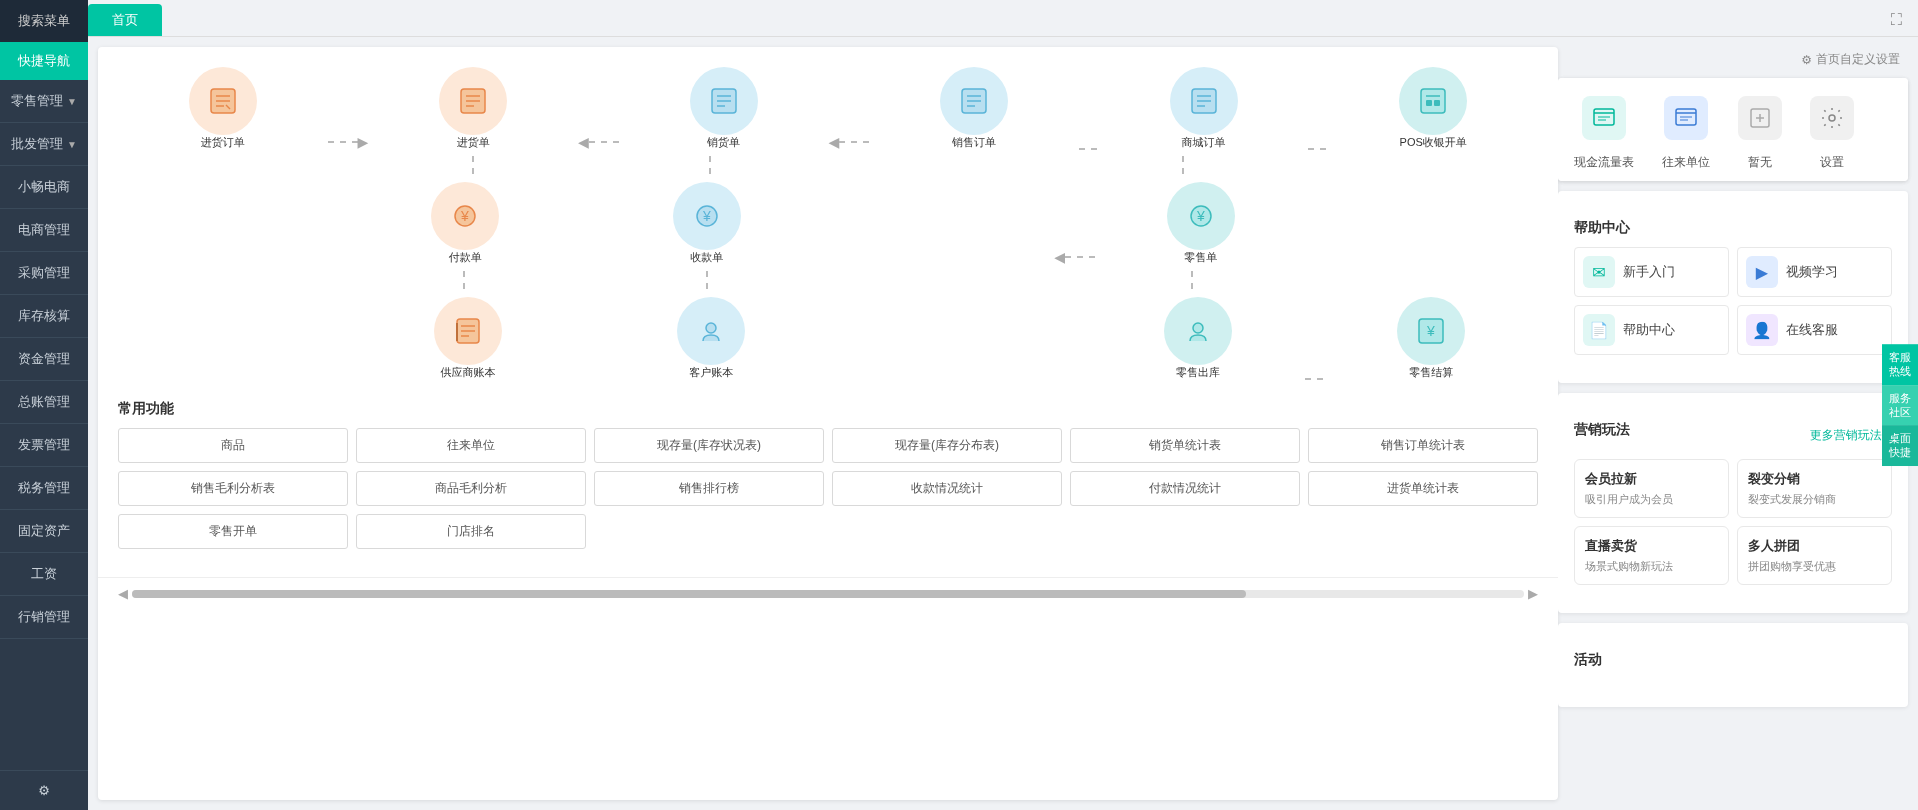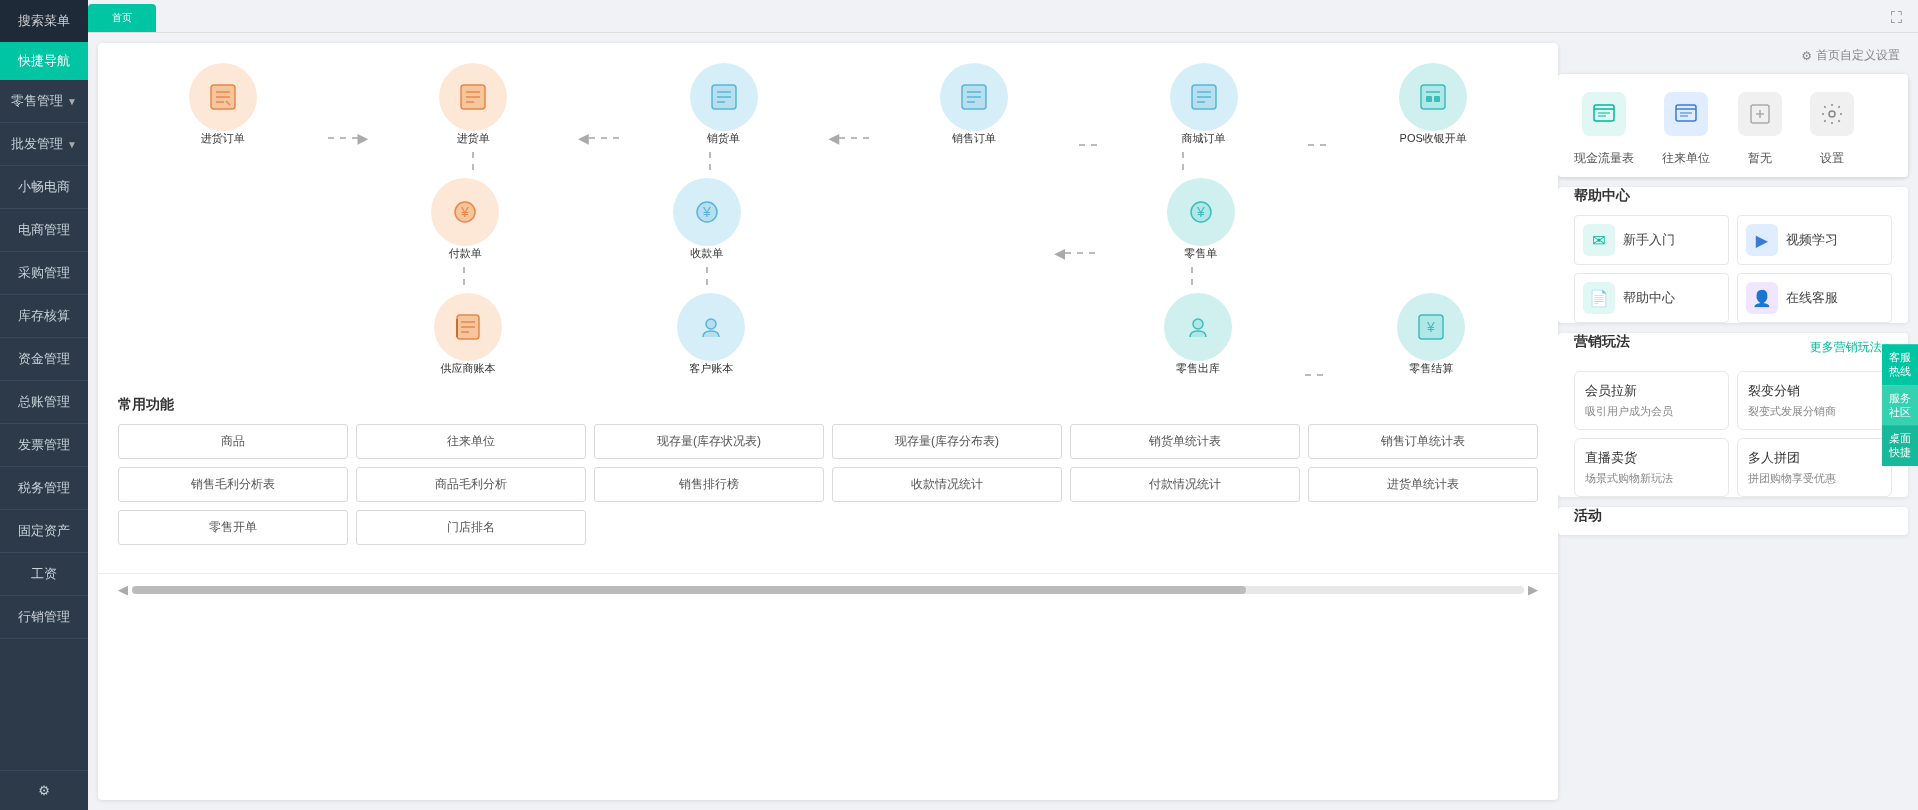--- a/index.html
+++ b/index.html
@@ -66,21 +66,21 @@
       display: flex;
       align-items: flex-end;
       padding-top: 4px;
       border-bottom: 1px solid #ddd;
     }
     .tab {
       padding: 7px 24px;
       background: #00c5a3;
       color: #fff;
       border-radius: 4px 4px 0 0;
-      font-size: 10px;
+      font-size: 13px;
       cursor: pointer;
     }
     .expand-btn {
       margin-left: auto;
       padding: 4px 8px;
       color: #888;
       cursor: pointer;
       font-size: 16px;
       align-self: center;
       margin-right: 8px;
@@ -256,21 +256,21 @@
     .shortcut-icon-box.teal { background: #e0f7f4; color: #00b89a; }
     .shortcut-icon-box.blue { background: #e0ecff; color: #3a7bd5; }
     .shortcut-icon-box.gray { background: #f0f0f0; color: #aaa; }
     .shortcut-label { font-size: 12px; color: #555; text-align: center; }
 
     
     .card {
       background: #fff;
       border-radius: 4px;
       box-shadow: 0 1px 4px rgba(0,0,0,0.08);
-      padding: 0 16px;
+      padding: 28px 16px;
     }
     .card-title {
       font-size: 14px;
       color: #333;
       font-weight: bold;
       margin-bottom: 10px;
     }
     .help-grid {
       display: grid;
       grid-template-columns: 1fr 1fr;
@@ -312,21 +312,21 @@
       display: grid;
       grid-template-columns: 1fr 1fr;
       gap: 8px;
     }
     .marketing-item {
       border: 1px solid #e8e8e8;
       border-radius: 6px;
       padding: 10px;
       cursor: pointer;
     }
-    .marketing-item-title { font-size: 13px; color: #333; font-weight: normal; margin-bottom: 4px; }
+    .marketing-item-title { font-size: 13px; color: #333; font-weight: bold; margin-bottom: 4px; }
     .marketing-item-desc { font-size: 11px; color: #888; }
 
     
     .floating-btns {
       position: fixed;
       right: 0;
       top: 50%;
       transform: translateY(-50%);
       display: flex;
       flex-direction: column;

